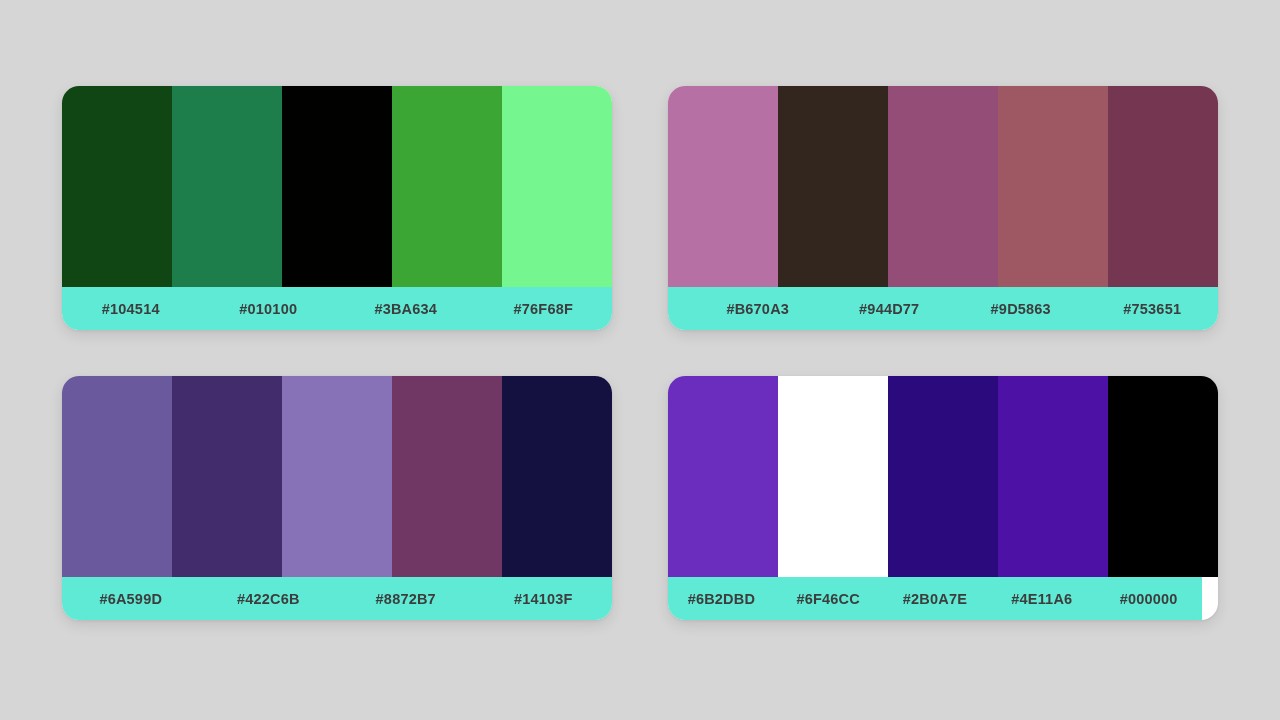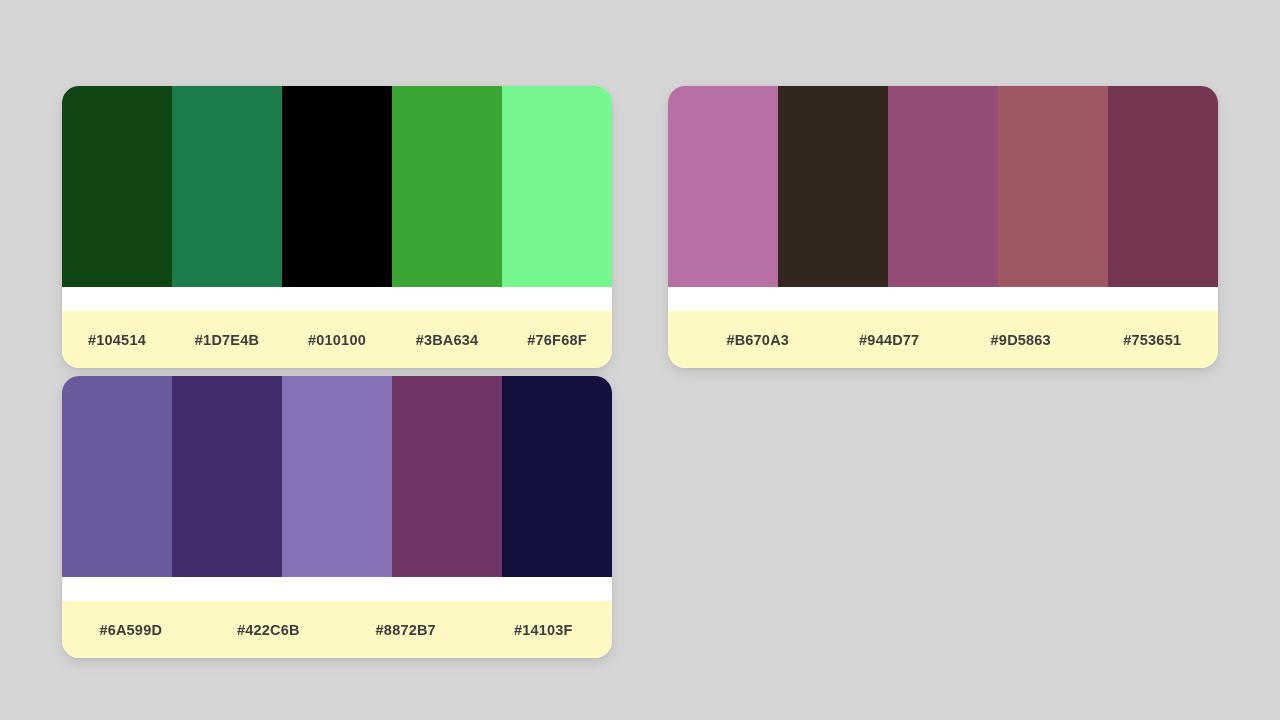--- a/index.html
+++ b/index.html
@@ -43,23 +43,22 @@
   }
 
   .swatch {
     flex: 1 1 0;
     height: 100%;
   }
 
   .label-row {
     display: flex;
     width: 100%;
-    height: 57px;
-    background: #fef9c3;
-    margin-top: 24px;
+    height: 43px;
+    background: #5eead4;
   }
 
   .label-cell {
     flex: 1 1 0;
     display: flex;
     align-items: center;
     justify-content: center;
     font-size: 14.5px;
     font-weight: bold;
     letter-spacing: 0.2px;
@@ -80,21 +79,20 @@
     <div class="palette-card card-0" style="background: rgb(255, 255, 255);">
       <div class="swatch-row">
         <div class="swatch" style="background: rgb(16, 69, 20);"></div>
         <div class="swatch" style="background: rgb(29, 126, 75);"></div>
         <div class="swatch" style="background: rgb(1, 1, 0);"></div>
         <div class="swatch" style="background: rgb(59, 166, 52);"></div>
         <div class="swatch" style="background: rgb(118, 246, 143);"></div>
       </div>
       <div class="label-row">
         <div class="label-cell" style="color: rgb(61, 61, 61);">#104514</div>
-        <div class="label-cell" style="color: rgb(61, 61, 61);">#1D7E4B</div>
         <div class="label-cell" style="color: rgb(61, 61, 61);">#010100</div>
         <div class="label-cell" style="color: rgb(61, 61, 61);">#3BA634</div>
         <div class="label-cell" style="color: rgb(61, 61, 61);">#76F68F</div>
       </div>
     </div>
     <div class="palette-card card-1" style="background: rgb(255, 255, 255);">
       <div class="swatch-row">
         <div class="swatch" style="background: rgb(182, 112, 163);"></div>
         <div class="swatch" style="background: rgb(51, 38, 30);"></div>
         <div class="swatch" style="background: rgb(148, 77, 119);"></div>
@@ -116,13 +114,29 @@
         <div class="swatch" style="background: rgb(112, 55, 101);"></div>
         <div class="swatch" style="background: rgb(20, 16, 63);"></div>
       </div>
       <div class="label-row">
         <div class="label-cell" style="color: rgb(61, 61, 61); text-align: right;">#6A599D</div>
         <div class="label-cell" style="color: rgb(61, 61, 61); text-align: right;">#422C6B</div>
         <div class="label-cell" style="color: rgb(61, 61, 61);">#8872B7</div>
         <div class="label-cell" style="color: rgb(61, 61, 61);">#14103F</div>
       </div>
     </div>
+    <div class="palette-card card-3" style="background: rgb(255, 255, 255);">
+      <div class="swatch-row">
+        <div class="swatch" style="background: rgb(107, 45, 189);"></div>
+        <div class="swatch" style="background: rgb(255, 255, 255);"></div>
+        <div class="swatch" style="background: rgb(43, 10, 126);"></div>
+        <div class="swatch" style="background: rgb(78, 17, 166);"></div>
+        <div class="swatch" style="background: rgb(0, 0, 0);"></div>
+      </div>
+      <div class="label-row">
+        <div class="label-cell" style="color: rgb(61, 61, 61);">#6B2DBD</div>
+        <div class="label-cell" style="color: rgb(61, 61, 61);">#6F46CC</div>
+        <div class="label-cell" style="color: rgb(61, 61, 61);">#2B0A7E</div>
+        <div class="label-cell" style="color: rgb(61, 61, 61);">#4E11A6</div>
+        <div class="label-cell" style="color: rgb(61, 61, 61);">#000000</div>
+      </div>
+    </div>
   </div>
 
 </body></html>

